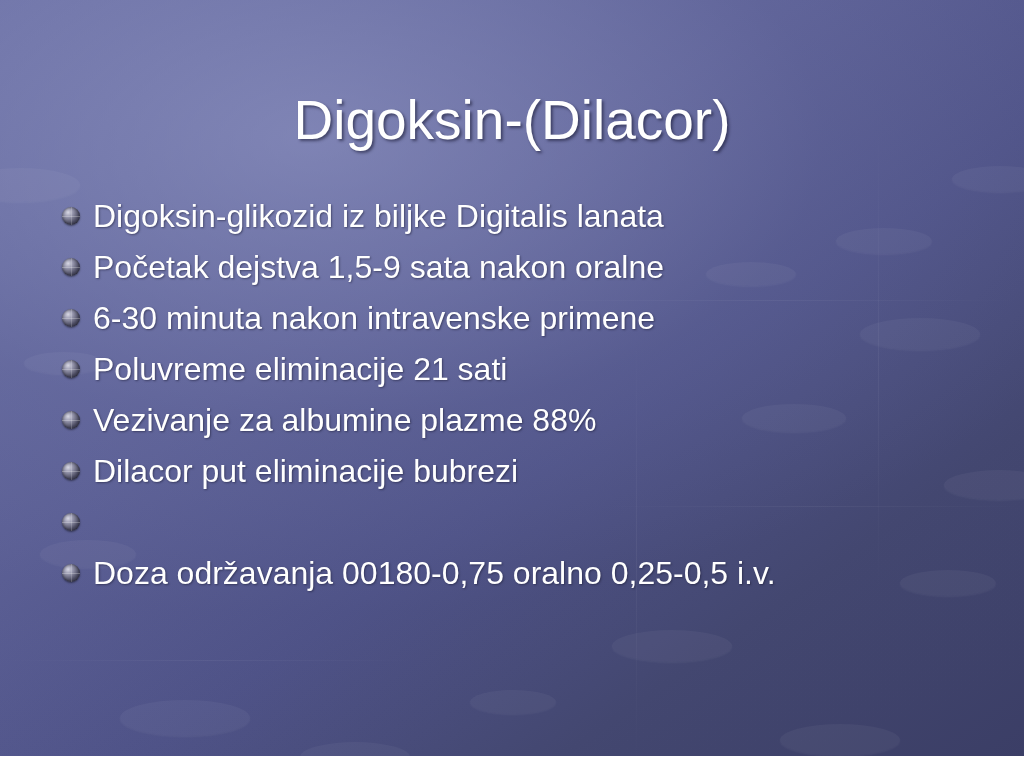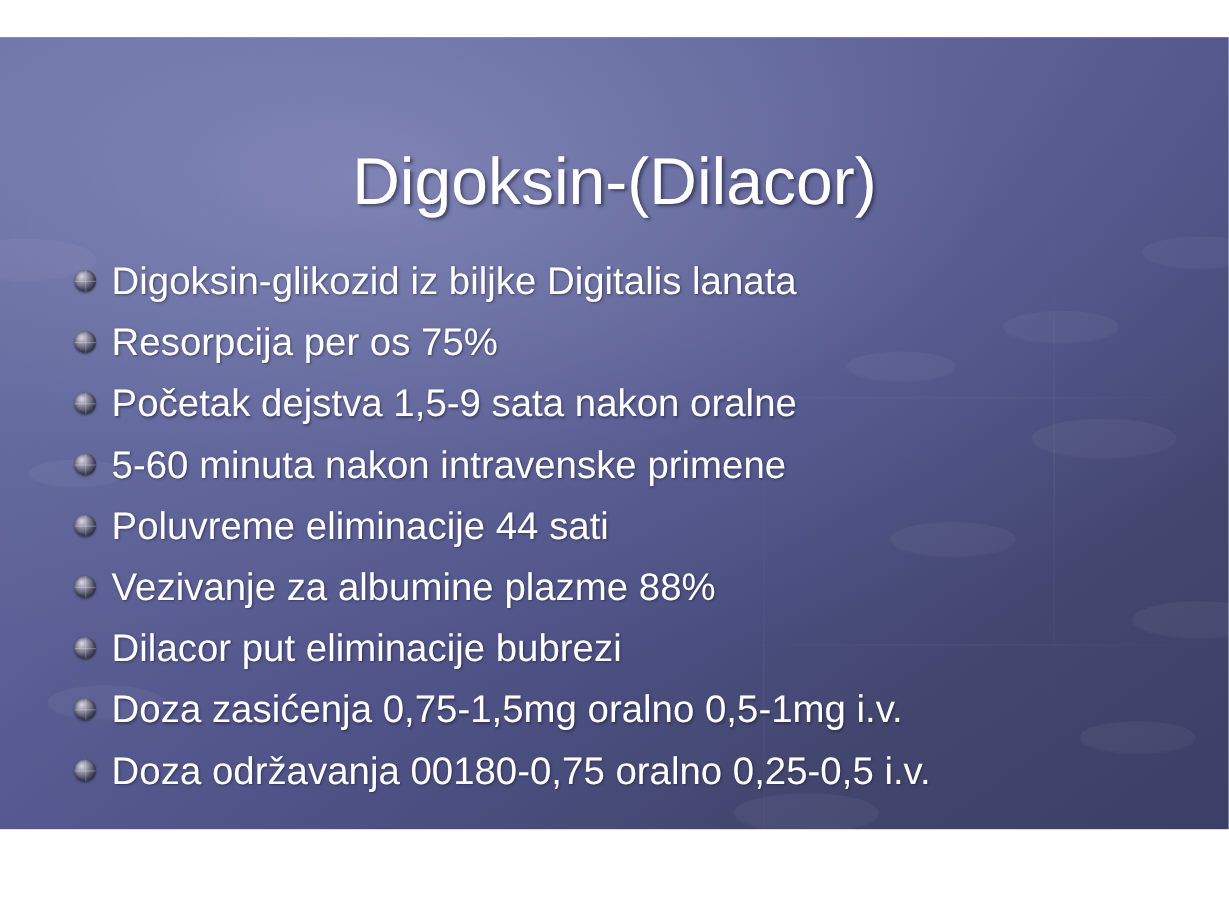--- a/index.html
+++ b/index.html
@@ -7,26 +7,25 @@
     padding: 0;
     width: 1024px;
     height: 768px;
     overflow: hidden;
     font-family: "Liberation Sans", sans-serif;
   }
 
   #slide {
     position: relative;
     width: 1024px;
-    height: 660px;
+    height: 756px;
     background:
       radial-gradient(ellipse 120% 90% at 30% 18%, rgba(150,155,200,0.55) 0%, rgba(110,115,165,0.22) 42%, rgba(70,72,115,0.05) 70%, rgba(40,42,75,0) 100%),
       linear-gradient(145deg, #6e73a8 0%, #666ba0 18%, #5c6096 38%, #4f5388 58%, #434770 78%, #3b3e66 100%);
     overflow: hidden;
-    margin-top: 31px;
   }
 
   
   .bubble {
     position: absolute;
     border-radius: 50%;
     background: rgba(255,255,255,0.045);
     box-shadow: 0 1px 2px rgba(255,255,255,0.05);
     pointer-events: none;
   }
@@ -55,21 +54,21 @@
     font-size: 55px;
     line-height: 62px;
     font-weight: normal;
     letter-spacing: 0px;
     text-shadow: 2px 2px 3px rgba(20,20,45,0.55);
     white-space: nowrap;
   }
 
   #bullets {
     position: absolute;
-    top: 183px;
+    top: 196px;
     left: 62px;
     width: 920px;
   }
 
   .bullet-row {
     display: flex;
     align-items: flex-start;
     margin-bottom: 9px;
     min-height: 42px;
   }
@@ -142,53 +141,48 @@
 
   <h1 id="title">Digoksin-(Dilacor)</h1>
 
   <div id="bullets">
 
     <div class="bullet-row">
       <span class="bullet-marker"></span>
       <span class="bullet-text">Digoksin-glikozid iz biljke Digitalis lanata</span>
     </div>
 
-    <div class="bullet-row">
-      <span class="bullet-marker"></span>
-      <span class="bullet-text">Resorpcija per os 75%</span>
-    </div>
 
     <div class="bullet-row">
       <span class="bullet-marker"></span>
       <span class="bullet-text">Početak dejstva 1,5-9 sata nakon oralne</span>
     </div>
 
     <div class="bullet-row">
       <span class="bullet-marker"></span>
-      <span class="bullet-text">5-60 minuta nakon intravenske primene</span>
+      <span class="bullet-text">6-30 minuta nakon intravenske primene</span>
     </div>
 
     <div class="bullet-row">
       <span class="bullet-marker"></span>
-      <span class="bullet-text">Poluvreme eliminacije 44 sati</span>
+      <span class="bullet-text">Poluvreme eliminacije 21 sati</span>
     </div>
 
     <div class="bullet-row">
       <span class="bullet-marker"></span>
       <span class="bullet-text">Vezivanje za albumine plazme 88%</span>
     </div>
 
     <div class="bullet-row">
       <span class="bullet-marker"></span>
       <span class="bullet-text">Dilacor put eliminacije bubrezi</span>
     </div>
 
     <div class="bullet-row">
       <span class="bullet-marker"></span>
-      <span class="bullet-text">Doza zasićenja 0,75-1,5mg oralno 0,5-1mg i.v.</span>
     </div>
 
     <div class="bullet-row">
       <span class="bullet-marker"></span>
       <span class="bullet-text">Doza održavanja 00180-0,75 oralno 0,25-0,5 i.v.</span>
     </div>
 
   </div>
 </div>
 

